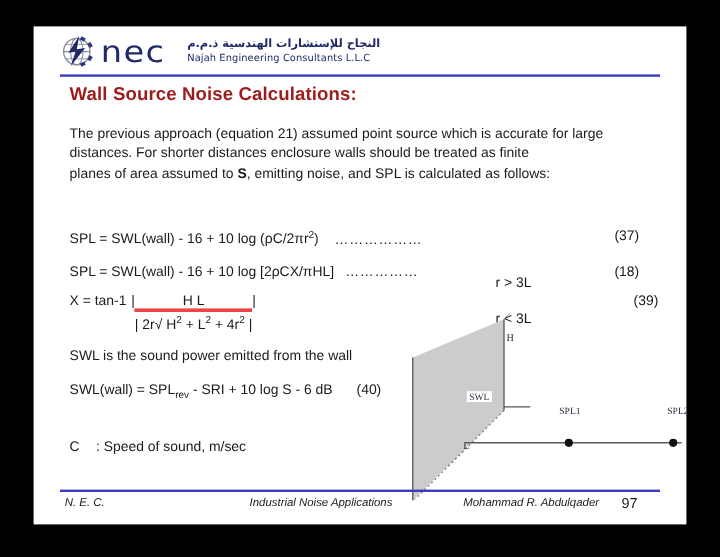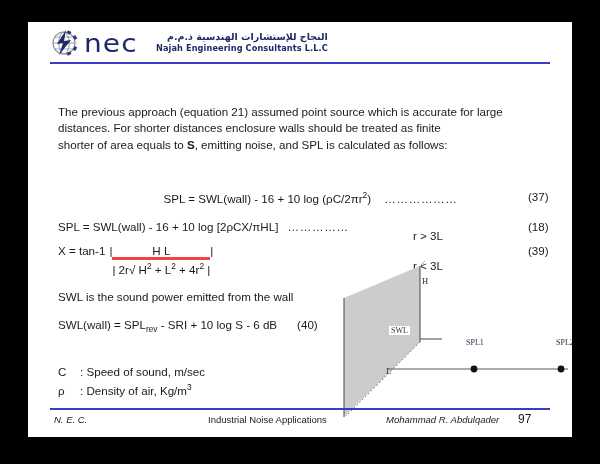--- a/index.html
+++ b/index.html
@@ -74,21 +74,21 @@
     color: #1f2a66;
     direction: rtl;
     text-align: right;
     font-weight: 700;
     white-space: nowrap;
   }
   #logo-en {
     font-family: "DejaVu Sans", sans-serif;
     font-size: 8.2px;
     color: #1f2a66;
-    font-weight: 700;
+    font-weight: 400;
     letter-spacing: 0.1px;
     white-space: nowrap;
     margin-top: 1px;
   }
   #header-rule {
     position: absolute;
     left: 22px;
     top: 40px;
     width: 500px;
     height: 2px;
@@ -129,21 +129,21 @@
   }
   .eq-lhs { display: inline-block; }
   .eq-dots { letter-spacing: 0.6px; }
   .eq-cond {
     position: absolute;
     left: 355px;
     margin-top: 39px;
   }
   .eq-num {
     position: absolute;
-    left: 470px;
+    left: 454px;
   }
   sub { font-size: 0.72em; }
   sup { font-size: 0.72em; }
 
   
   #eq39 {
     position: absolute;
     left: 30px;
     top: 222px;
     font-size: 11.6px;
@@ -256,20 +256,21 @@
     color: #1a1a1a;
   }
   #footer-left {
     position: absolute;
     left: 26px; top: 0;
     font-style: italic;
   }
   #footer-center {
     position: absolute;
     left: 180px; top: 0;
+    font-style: italic;
   }
   #footer-right {
     position: absolute;
     left: 358px; top: 0;
     font-style: italic;
   }
   #footer-page {
     position: absolute;
     left: 490px; top: -2px;
     font-size: 12px;
@@ -303,28 +304,29 @@
         </div>
         <div id="logo-nec">nec</div>
         <div id="logo-text">
           <div id="logo-ar">النجاح للإستشارات الهندسية ذ.م.م</div>
           <div id="logo-en">Najah Engineering Consultants L.L.C</div>
         </div>
       </div>
       <div id="header-rule"></div>
     </div>
 
+    <div id="slide-title">Wall Source Noise Calculations:</div>
 
     <div id="intro">
       <span>The previous approach (equation 21) assumed point source which is accurate for large</span><br>
       <span>distances. For shorter distances enclosure walls should be treated as finite</span><br>
-      <span>shorter of area equals to </span><b>S</b><span>, emitting noise, and SPL is calculated as follows:</span>
-    </div>
-
-    <div class="eq-row" style="top:168px;text-align:center;">
+      <span>planes of area assumed to </span><b>S</b><span>, emitting noise, and SPL is calculated as follows:</span>
+    </div>
+
+    <div class="eq-row" style="top:168px;">
       <span class="eq-lhs"><span>SPL = SWL(wall) - 16 + 10 log (ρC/2πr</span><sup>2</sup><span>)</span></span>
       <span class="eq-dots" style="margin-left:10px;">………………</span>
       <span class="eq-cond">r &gt; 3L</span>
       <span class="eq-num">(37)</span>
     </div>
 
     <div class="eq-row" style="top:198px;">
       <span class="eq-lhs">SPL = SWL(wall) - 16 + 10 log [2ρCX/πHL]</span>
       <span class="eq-dots" style="margin-left:6px;">……………</span>
       <span class="eq-cond">r &lt; 3L</span>
@@ -339,24 +341,20 @@
     <div id="swl-note">SWL is the sound power emitted from the wall</div>
 
     <div id="eq40">
       <span>SWL(wall) = SPL</span><sub>rev</sub><span> - SRI + 10 log S - 6 dB</span><span id="eq40-num">(40)</span>
     </div>
 
     <div id="defs">
       <div>
         <span class="def-sym">C</span><span>:</span>
         <span>Speed of sound, m/sec</span><sup></sup>
-      </div>
-      <div>
-        <span class="def-sym">ρ</span><span>:</span>
-        <span>Density of air, Kg/m</span><sup>3</sup>
       </div>
     </div>
 
     <div id="diagram">
       <svg width="244" height="175" viewBox="0 0 244 175">
 
         <polygon points="16,48 92,16 92,92 16,167" fill="#cccccc" stroke="none"></polygon>
 
         <line x1="16" y1="48" x2="16" y2="167" stroke="#555555" stroke-width="1.1"></line>
 

